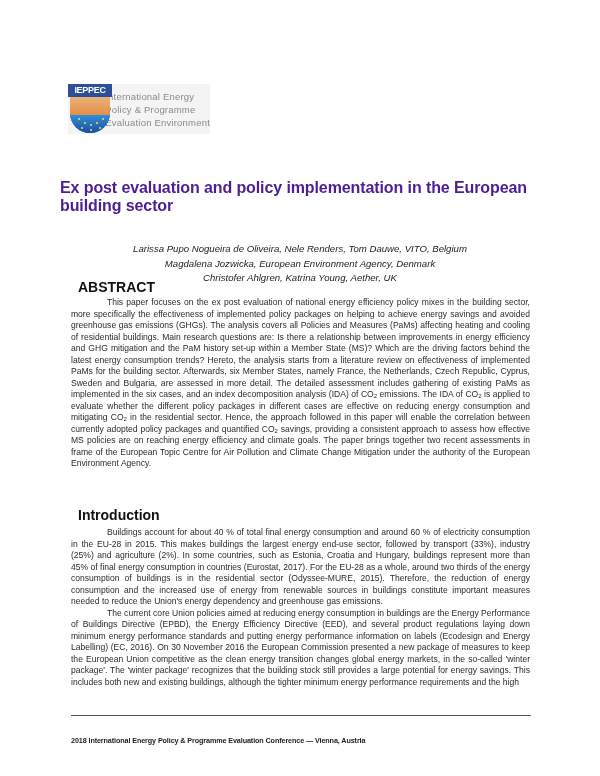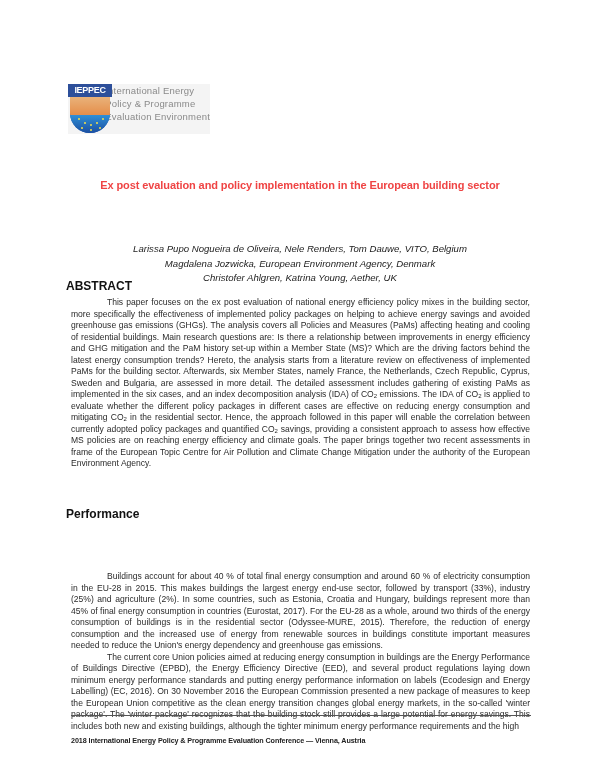--- a/index.html
+++ b/index.html
@@ -1,34 +1,34 @@
 <!DOCTYPE html>
 <html><head>
   <meta charset="utf-8">
   <style>
     html, body { margin: 0; padding: 0; background: #ffffff; }
     body { width: 600px; height: 776px; position: relative; overflow: hidden; font-family: "Liberation Sans", sans-serif; color: #222; }
-    .logo { position: absolute; left: 68px; top: 84px; width: 142px; height: 50px; background: #f4f4f4; display: flex; }
+    .logo { position: absolute; left: 68px; top: 84px; width: 142px; height: 50px; background: #f4f4f4; display: flex; align-items: center; }
     .shield { position: relative; width: 44px; height: 50px; margin-left: 0px; }
     .shield-top { position: absolute; left: 0; top: 0; width: 44px; height: 13px; background: #2d4f9a; color: #fff; font-family: "Liberation Sans", sans-serif; font-size: 9px; font-weight: bold; line-height: 13px; text-align: center; letter-spacing: -0.3px; }
     .shield-body { position: absolute; left: 2px; top: 13px; width: 40px; height: 36px; border-radius: 0 0 20px 20px; overflow: hidden; background: #1e5fb8; }
     .shield-orange { position: absolute; left: 0; top: 0; width: 40px; height: 18px; background: linear-gradient(180deg, #e9b27a 0%, #e58e4a 100%); }
     .shield-blue { position: absolute; left: 0; top: 18px; width: 40px; height: 18px; background: linear-gradient(180deg, #2f8fd6 0%, #1c4fa1 100%); }
     .star { position: absolute; width: 2px; height: 2px; background: #f5e04a; border-radius: 1px; }
     .logo-text { margin-left: 4px; font-size: 9.5px; line-height: 13px; color: #8a8a8a; letter-spacing: 0.2px; }
     .logo-text div { white-space: nowrap; }
-    .title { position: absolute; left: 60px; width: 480px; top: 179px; text-align: center; font-weight: bold; font-size: 11px; color: #ef4444; letter-spacing: -0.1px; }
+    .title { position: absolute; left: 60px; width: 480px; top: 179px; font-weight: bold; font-size: 16px; color: #4c1d95; letter-spacing: -0.1px; }
     .authors { position: absolute; left: 60px; width: 480px; top: 206px; text-align: center; font-style: italic; font-size: 9.6px; line-height: 14.6px; color: #222; margin-top: 36px; }
-    .heading { position: absolute; left: 66px; font-weight: bold; font-size: 12px; color: #111; }
+    .heading { position: absolute; left: 78px; font-weight: bold; font-size: 14px; color: #111; }
     .abstract-h { top: 279px; }
     .intro-h { top: 507px; }
     .body-text { position: absolute; left: 71px; width: 459px; font-size: 8.55px; line-height: 11.5px; text-align: justify; color: #2a2a2a; }
     .body-text p { margin: 0; text-indent: 36px; }
     .abstract-body { top: 297px; }
-    .intro-body { top: 527px; margin-top: 44px; }
+    .intro-body { top: 527px; }
     sub { font-size: 6px; vertical-align: -1px; line-height: 0; }
     .footer-rule { position: absolute; left: 71px; width: 460px; top: 715px; height: 0; border-top: 1px solid #555; }
     .footer { position: absolute; left: 71px; top: 736px; font-size: 7.2px; font-weight: bold; color: #222; white-space: nowrap; letter-spacing: -0.1px; }
   </style>
 </head>
 <body>
 
 <div class="logo">
   <div class="shield">
     <div class="shield-top">IEPPEC</div>
@@ -59,21 +59,21 @@
   <div>Magdalena Jozwicka, European Environment Agency, Denmark</div>
   <div>Christofer Ahlgren, Katrina Young, Aether, UK</div>
 </div>
 
 <div class="heading abstract-h">ABSTRACT</div>
 
 <div class="body-text abstract-body">
   <p><span>This paper focuses on the ex post evaluation of national energy efficiency policy mixes in the building sector, more specifically the effectiveness of implemented policy packages on helping to achieve energy savings and avoided greenhouse gas emissions (GHGs). The analysis covers all Policies and Measures (PaMs) affecting heating and cooling of residential buildings. Main research questions are: Is there a relationship between improvements in energy efficiency and GHG mitigation and the PaM history set-up within a Member State (MS)? Which are the driving factors behind the latest energy consumption trends? Hereto, the analysis starts from a literature review on effectiveness of implemented PaMs for the building sector. Afterwards, six Member States, namely France, the Netherlands, Czech Republic, Cyprus, Sweden and Bulgaria, are assessed in more detail. The detailed assessment includes gathering of existing PaMs as implemented in the six cases, and an index decomposition analysis (IDA) of CO</span><sub>2</sub><span> emissions. The IDA of CO</span><sub>2</sub><span> is applied to evaluate whether the different policy packages in different cases are effective on reducing energy consumption and mitigating CO</span><sub>2</sub><span> in the residential sector. Hence, the approach followed in this paper will enable the correlation between currently adopted policy packages and quantified CO</span><sub>2</sub><span> savings, providing a consistent approach to assess how effective MS policies are on reaching energy efficiency and climate goals. The paper brings together two recent assessments in frame of the European Topic Centre for Air Pollution and Climate Change Mitigation under the authority of the European Environment Agency.</span></p>
 </div>
 
-<div class="heading intro-h">Performance</div>
+<div class="heading intro-h">Introduction</div>
 
 <div class="body-text intro-body">
   <p>Buildings account for about 40 % of total final energy consumption and around 60 % of electricity consumption in the EU-28 in 2015. This makes buildings the largest energy end-use sector, followed by transport (33%), industry (25%) and agriculture (2%). In some countries, such as Estonia, Croatia and Hungary, buildings represent more than 45% of final energy consumption in countries (Eurostat, 2017). For the EU-28 as a whole, around two thirds of the energy consumption of buildings is in the residential sector (Odyssee-MURE, 2015). Therefore, the reduction of energy consumption and the increased use of energy from renewable sources in buildings constitute important measures needed to reduce the Union's energy dependency and greenhouse gas emissions.</p>
   <p>The current core Union policies aimed at reducing energy consumption in buildings are the Energy Performance of Buildings Directive (EPBD), the Energy Efficiency Directive (EED), and several product regulations laying down minimum energy performance standards and putting energy performance information on labels (Ecodesign and Energy Labelling) (EC, 2016). On 30 November 2016 the European Commission presented a new package of measures to keep the European Union competitive as the clean energy transition changes global energy markets, in the so-called 'winter package'. The 'winter package' recognizes that the building stock still provides a large potential for energy savings. This includes both new and existing buildings, although the tighter minimum energy performance requirements and the high</p>
 </div>
 
 <div class="footer-rule"></div>
 <div class="footer">2018 International Energy Policy &amp; Programme Evaluation Conference — Vienna, Austria</div>
 
 </body></html>

